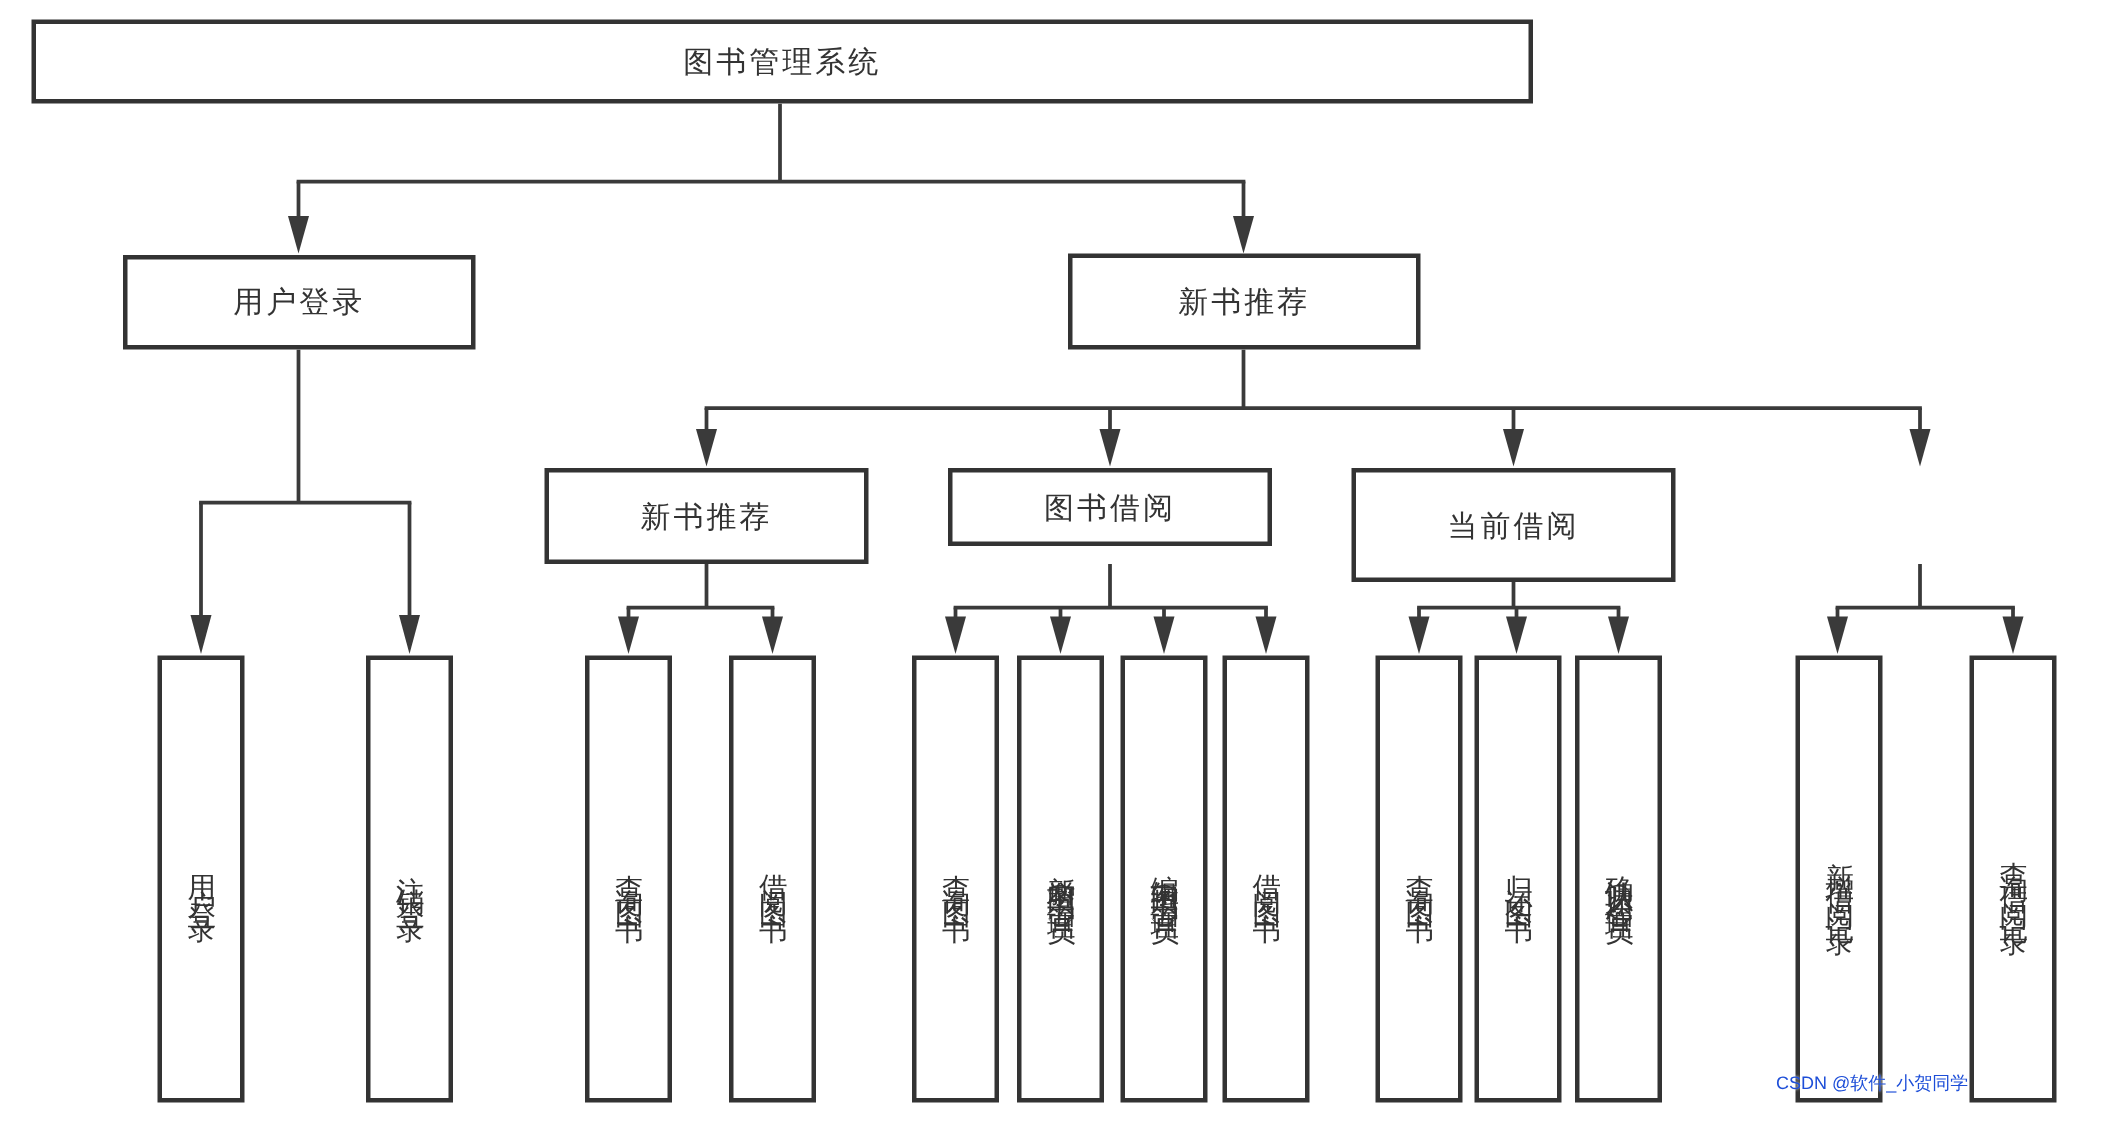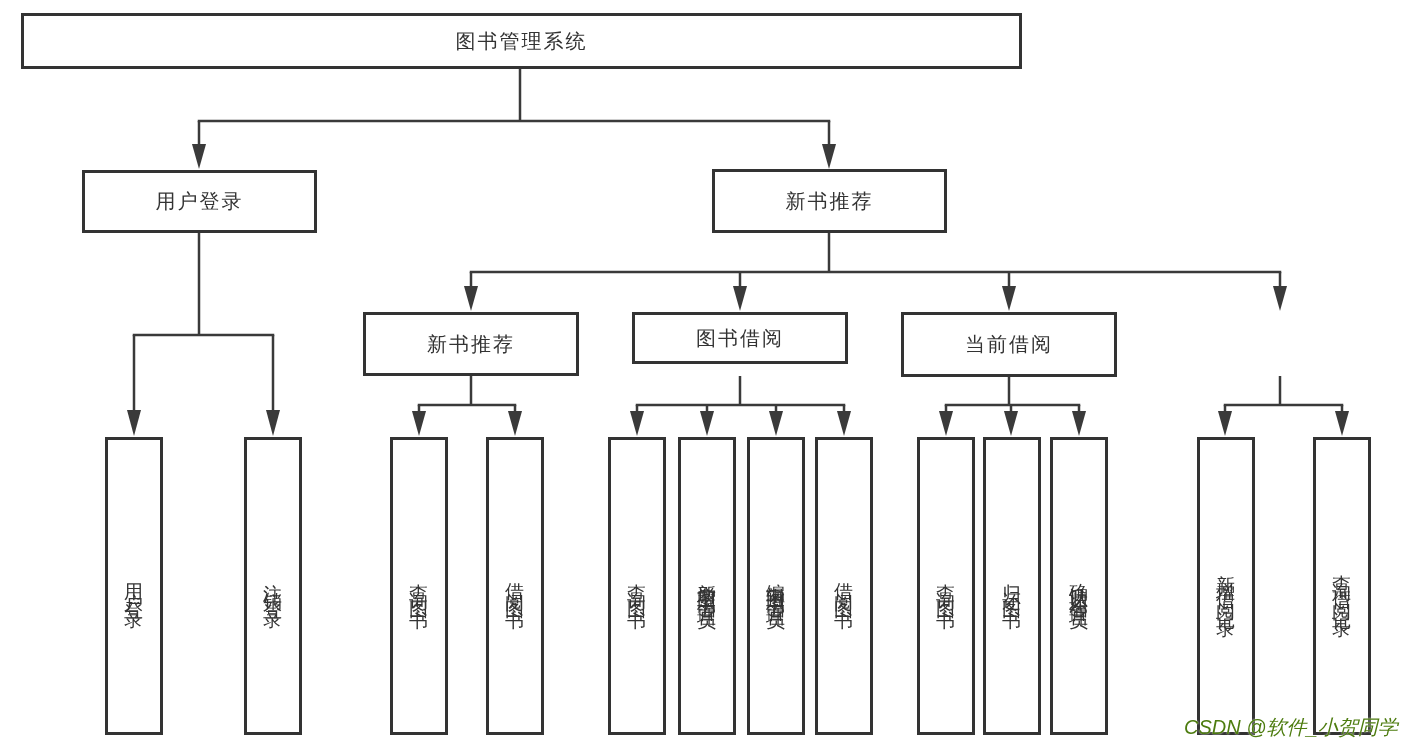--- a/index.html
+++ b/index.html
@@ -38,25 +38,24 @@
     letter-spacing: 9px;
     line-height: 1;
     white-space: nowrap;
   }
   .box.v .vtext.long { letter-spacing: 4px; }
   .watermark {
     position: absolute;
     left: 1184px;
     top: 714px;
     z-index: 3;
-    font-size: 20px;
-    color: #4d7c0f;
+    font-size: 12px;
+    color: #1d4ed8;
     text-shadow: 0 0 2px #ffffff;
     white-space: nowrap;
-    font-style: italic;
   }
 </style>
 </head>
 <body>
 
 <div class="stage">
 
   <svg class="connectors" viewBox="0 0 1405 747" xmlns="http://www.w3.org/2000/svg">
 
     <line x1="520" y1="69" x2="520" y2="121"></line>
@@ -129,21 +128,21 @@
   <div class="box h" style="left:712px; top:169px; width:235px; height:64px;">
     <span>新书推荐</span>
   </div>
 
   <div class="box h" style="left:363px; top:312px; width:216px; height:64px;">
     <span>新书推荐</span>
   </div>
   <div class="box h" style="left:632px; top:312px; width:216px; height:52px;">
     <span>图书借阅</span>
   </div>
-  <div class="box h" style="left:901px; top:312px; width:216px; height:65px;">
+  <div class="box h" style="left:901px; top:312px; width:216px; height:76px;">
     <span>当前借阅</span>
   </div>
 
   <div class="box v" style="left:105px; top:437px; width:58px; height:298px;">
     <span class="vtext">用户登录</span>
   </div>
   <div class="box v" style="left:244px; top:437px; width:58px; height:298px;">
     <span class="vtext">注销登录</span>
   </div>
 

